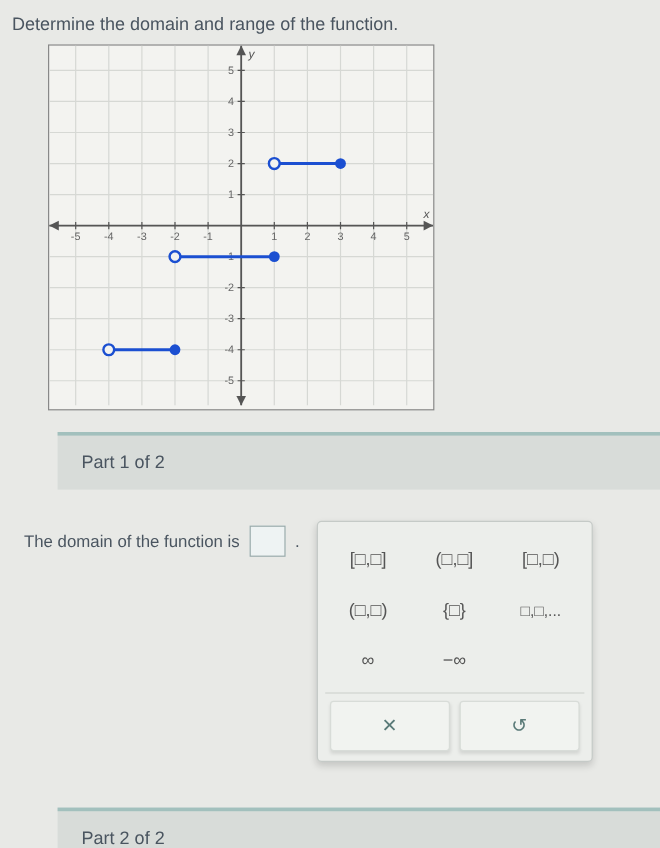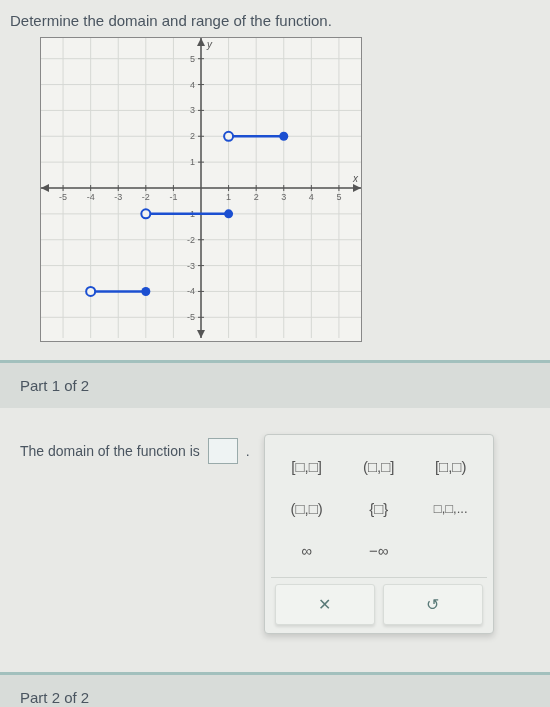--- a/index.html
+++ b/index.html
@@ -14,20 +14,21 @@
   }
   .question { padding: 12px 0 8px 10px; font-size: 15px; }
   .graph-wrap { padding: 0 0 10px 40px; }
   .graph-border { border: 1px solid #888; display: inline-block; background: #f3f3f0; }
   .part-header {
     background: #d8dcd9;
     border-top: 3px solid #a2c0bd;
     padding: 14px 20px;
     font-size: 15px;
     margin-top: 8px;
+    margin-left: 48px;
   }
   .part-body { padding: 26px 20px 30px 20px; display: flex; align-items: flex-start; gap: 14px; }
   .prompt-line { display: flex; align-items: center; gap: 8px; flex-shrink: 0; padding-top: 4px; }
   .answer-box {
     width: 30px; height: 26px;
     border: 1px solid #9aa; background: #eef3f3;
   }
   .palette {
     border: 1px solid #c5cac7;
     border-radius: 4px;

